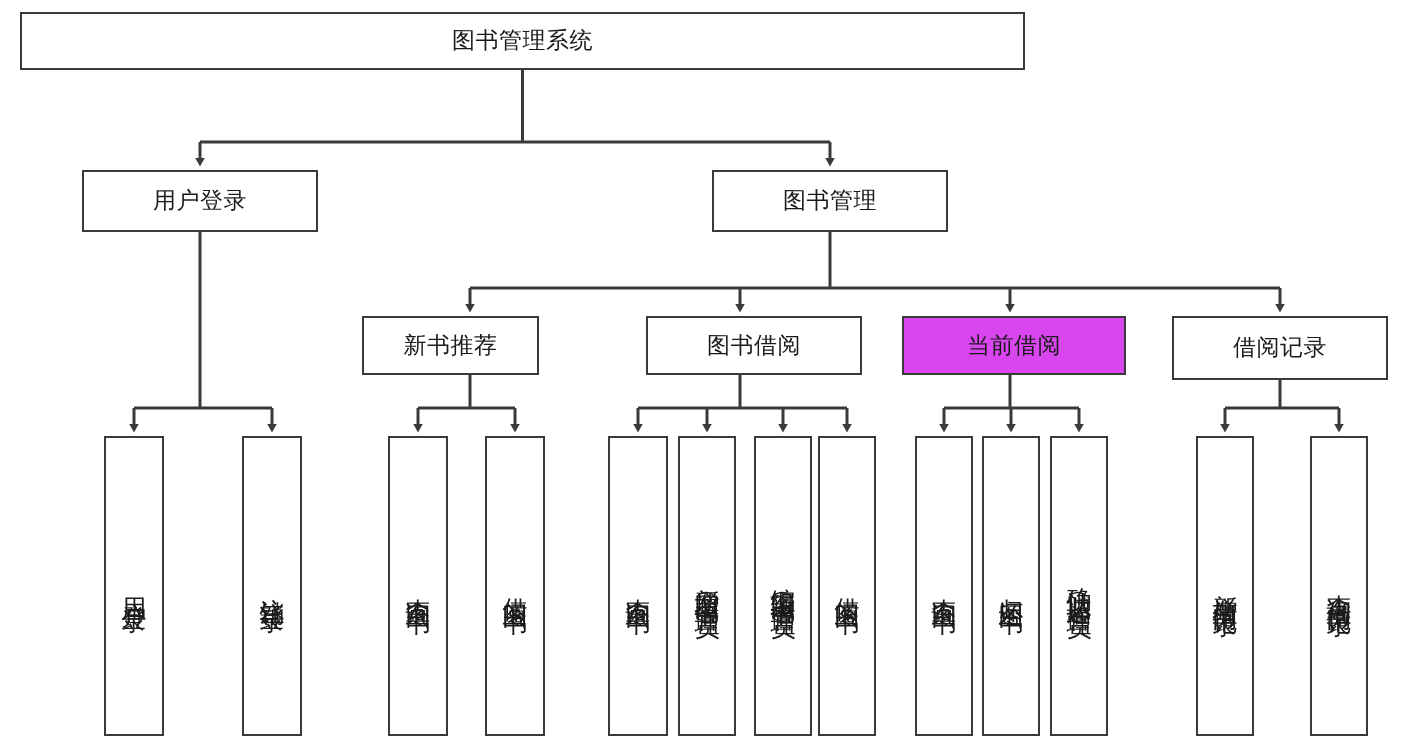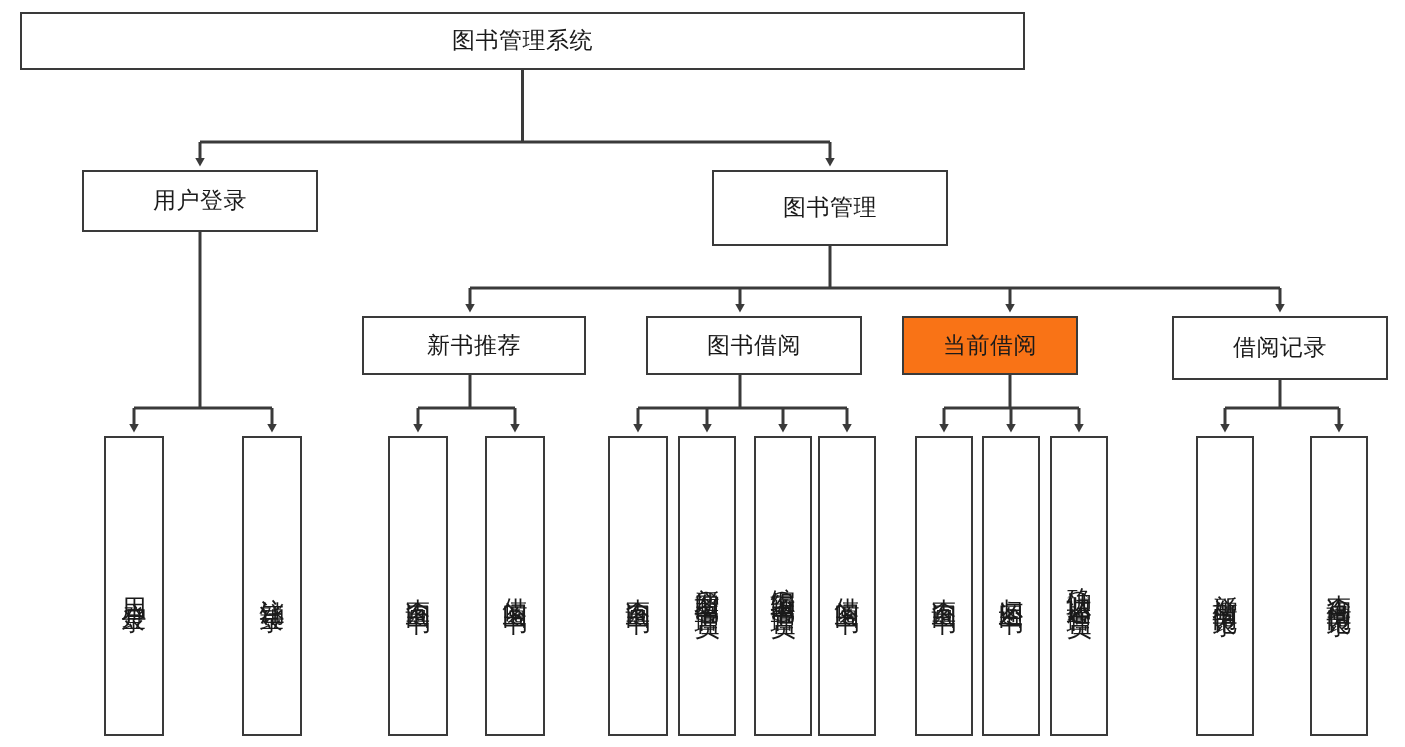--- a/index.html
+++ b/index.html
@@ -112,30 +112,30 @@
       </g>
   </svg>
 
   <div id="node-layer">
       <div class="node horiz" style="left: 20px; top: 12px; width: 1005px; height: 58px; border-color: rgb(58, 58, 58); background: rgb(255, 255, 255);">
         <span class="lbl">图书管理系统</span>
       </div>
       <div class="node horiz" style="left: 82px; top: 170px; width: 236px; height: 62px; border-color: rgb(58, 58, 58); background: rgb(255, 255, 255);">
         <span class="lbl">用户登录</span>
       </div>
-      <div class="node horiz" style="left: 712px; top: 170px; width: 236px; height: 76px; border-color: rgb(58, 58, 58); background: rgb(255, 255, 255);">
+      <div class="node horiz" style="left: 712px; top: 170px; width: 236px; height: 62px; border-color: rgb(58, 58, 58); background: rgb(255, 255, 255);">
         <span class="lbl">图书管理</span>
       </div>
-      <div class="node horiz" style="left: 362px; top: 316px; width: 224px; height: 59px; border-color: rgb(58, 58, 58); background: rgb(255, 255, 255);">
+      <div class="node horiz" style="left: 362px; top: 316px; width: 177px; height: 59px; border-color: rgb(58, 58, 58); background: rgb(255, 255, 255);">
         <span class="lbl">新书推荐</span>
       </div>
       <div class="node horiz" style="left: 646px; top: 316px; width: 216px; height: 59px; border-color: rgb(58, 58, 58); background: rgb(255, 255, 255);">
         <span class="lbl">图书借阅</span>
       </div>
-      <div class="node horiz" style="left: 902px; top: 316px; width: 176px; height: 59px; border-color: rgb(58, 58, 58); background: #f97316;">
+      <div class="node horiz" style="left: 902px; top: 316px; width: 224px; height: 59px; border-color: rgb(58, 58, 58); background: #d946ef;">
         <span class="lbl">当前借阅</span>
       </div>
       <div class="node horiz" style="left: 1172px; top: 316px; width: 216px; height: 64px; border-color: rgb(58, 58, 58); background: rgb(255, 255, 255);">
         <span class="lbl">借阅记录</span>
       </div>
       <div class="node vert" style="left: 104px; top: 436px; width: 60px; height: 300px; border-color: rgb(58, 58, 58); background: rgb(255, 255, 255);">
         <span class="lbl">用户登录</span>
       </div>
       <div class="node vert" style="left: 242px; top: 436px; width: 60px; height: 300px; border-color: rgb(58, 58, 58); background: rgb(255, 255, 255);">
         <span class="lbl">注销登录</span>

